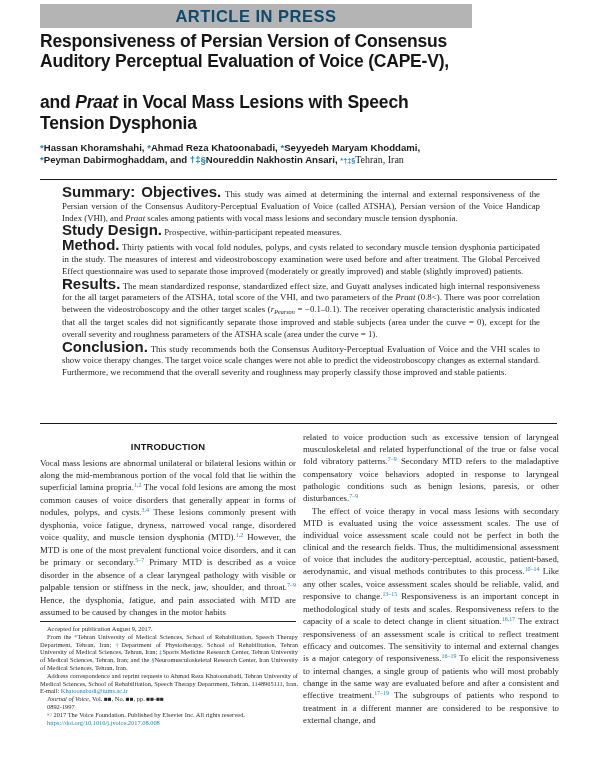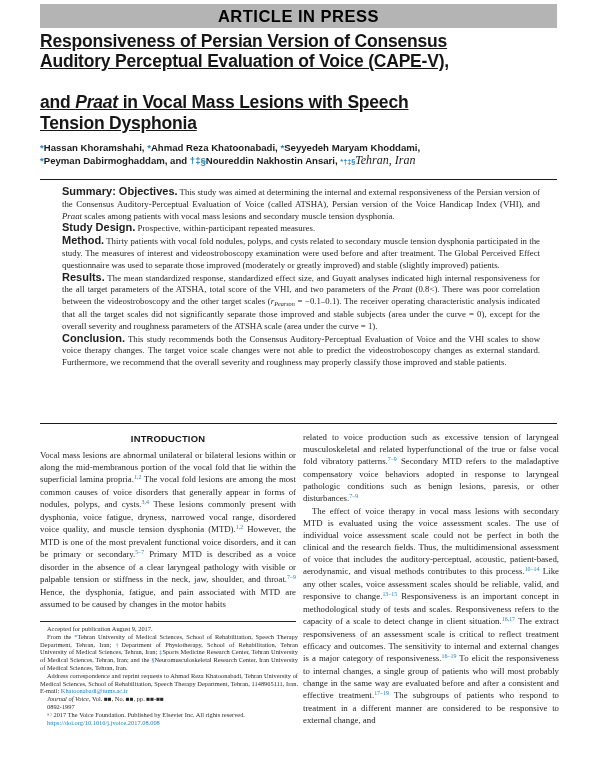--- a/index.html
+++ b/index.html
@@ -3,62 +3,62 @@
 <meta charset="utf-8">
 <style>
   :root{
     --accent-blue:#2580b8;
     --banner-gray:#b4b4b4;
     --rule-black:#1a1a1a;
   }
   html,body{margin:0;padding:0;background:#fff;}
   .page{position:relative;width:600px;height:776px;background:#ffffff;overflow:hidden;}
 
-  .banner{position:absolute;left:40px;top:4px;width:517px;height:24px;
-    background:var(--banner-gray);color:#000000;text-align:center;
+  .banner{position:absolute;left:40px;top:4px;width:432px;height:24px;
+    background:var(--banner-gray);color:#0c4a6e;text-align:center;
     font:bold 16.5px/24px "Liberation Sans",sans-serif;letter-spacing:.5px;}
 
   .title{position:absolute;left:40px;top:31px;width:500px;margin:0;
     font:bold 17.5px/20.4px "Liberation Sans",sans-serif;color:#161616;
-    letter-spacing:-0.2px;white-space:nowrap;text-decoration:underline;}
+    letter-spacing:-0.2px;white-space:nowrap;}
 
   .authors{position:absolute;left:40px;top:142px;width:510px;
     font:bold 9.6px/12.4px "Liberation Sans",sans-serif;color:#1c1c1c;}
 
   .rule{position:absolute;left:40px;width:517px;height:1px;background:var(--rule-black);}
   .rule-top{top:179px;}
   .rule-mid{top:423px;}
 
   .abstract{position:absolute;left:62px;top:186px;width:478px;
     font:8.8px/11.8px "Liberation Serif",serif;color:#1e1e1e;text-align:justify;}
   .abstract p{margin:0;}
 
   .col{position:absolute;width:256px;font:8.8px/12px "Liberation Serif",serif;
     color:#1e1e1e;text-align:justify;}
   .col-left{left:40px;top:433px;}
   .col-right{left:303px;top:431px;}
-  .intro-heading{margin:0 0 4px 0;text-align:center;
+  .intro-heading{margin:8px 0 4px 0;text-align:center;
     font:bold 9.4px/12px "Liberation Sans",sans-serif;color:#161616;letter-spacing:.2px;}
   .body-p{margin:0;}
   .body-p.indent{text-indent:9px;}
 
   .fn-rule{position:absolute;left:40px;top:621px;width:256px;height:1px;background:#222;}
   .footnotes{position:absolute;left:40px;top:625px;width:258px;
     font:6.4px/7.8px "Liberation Serif",serif;color:#2a2a2a;text-align:justify;}
   .footnotes p{margin:0;text-indent:7px;}
 
   
   .seg-i{font-style:italic;}
-  .seg-lead{font-family:"Liberation Sans",sans-serif;font-weight:bold;font-size:11px;margin-top:28px;}
+  .seg-lead{font-family:"Liberation Sans",sans-serif;font-weight:bold;font-size:15px;margin-top:28px;}
   .seg-sup{color:var(--accent-blue);font-size:0.68em;position:relative;top:-0.5em;}
   .seg-sub{font-size:0.7em;position:relative;top:0.25em;font-style:italic;}
   .seg-link{color:var(--accent-blue);cursor:pointer;}
   .seg-marker{color:var(--accent-blue);}
   .seg-markersm{color:var(--accent-blue);font-size:0.75em;}
-  .seg-loc{font-family:"Liberation Serif",serif;font-style:italic;font-weight:normal;font-size:12px;}
+  .seg-loc{font-family:"Liberation Serif",serif;font-weight:normal;font-size:10px;}
 </style>
 </head>
 <body>
 
 <div class="page">
 
   <div class="banner">ARTICLE IN PRESS</div>
 
   <h1 class="title"><span>Responsiveness of Persian Version of Consensus</span><br><span>Auditory Perceptual Evaluation of Voice (CAPE-V),</span><br><br><span>and </span><span class="seg-i">Praat</span><span> in Vocal Mass Lesions with Speech</span><br><span>Tension Dysphonia</span></h1>
 

